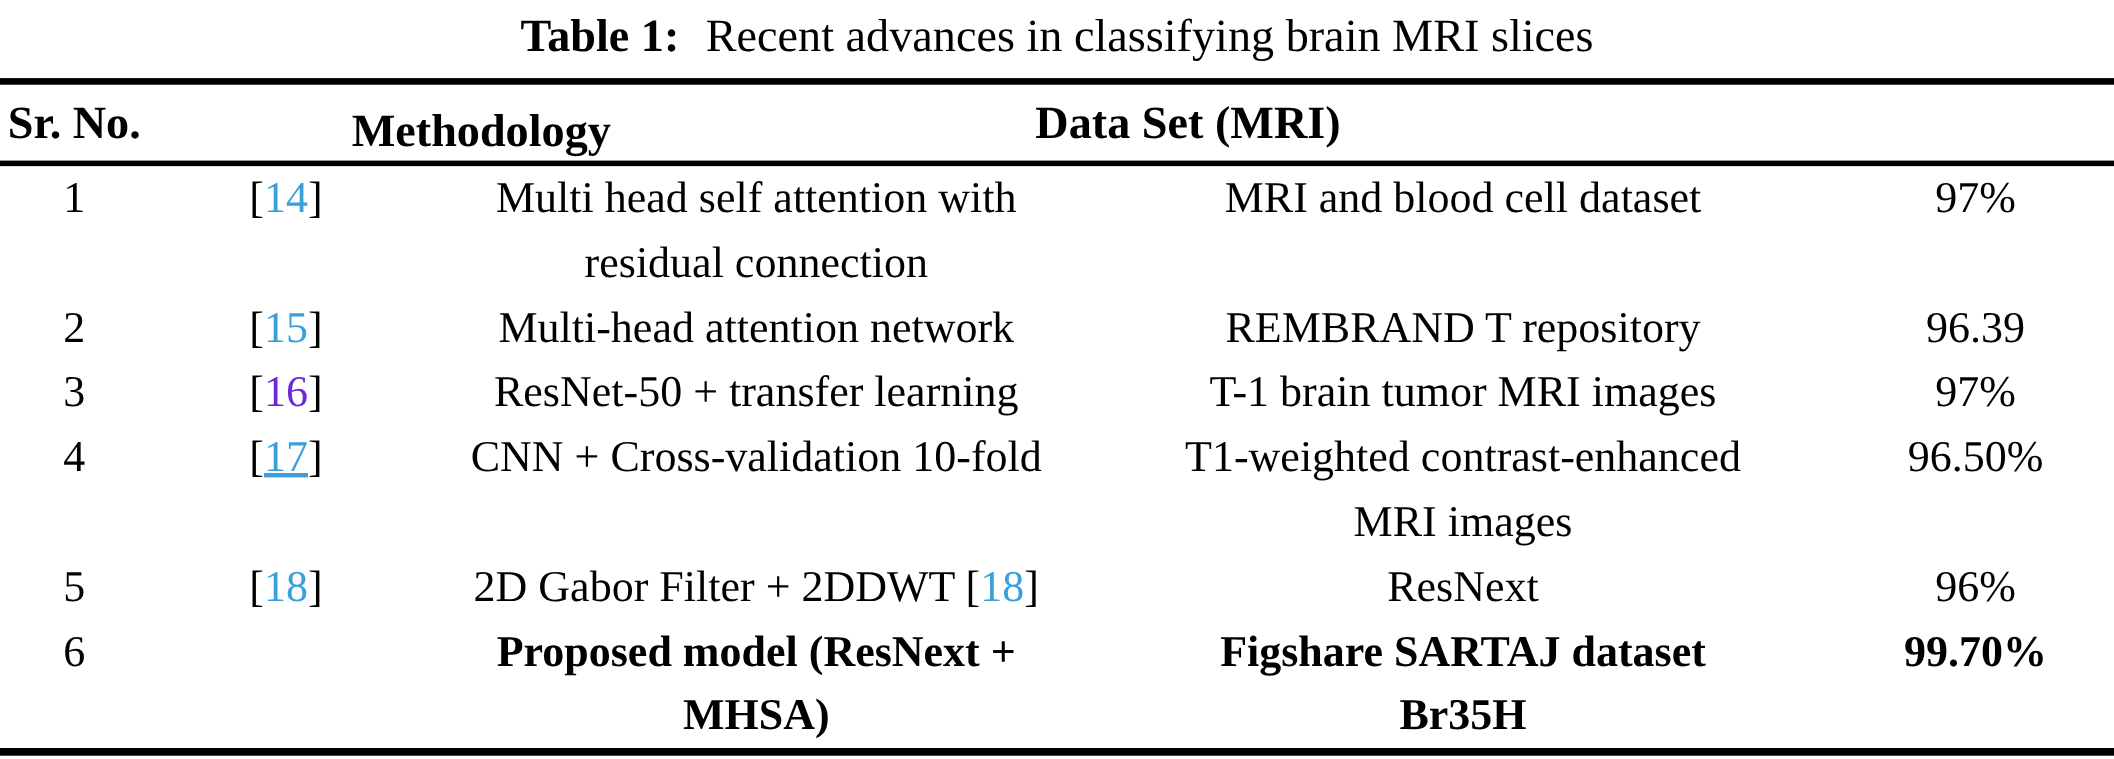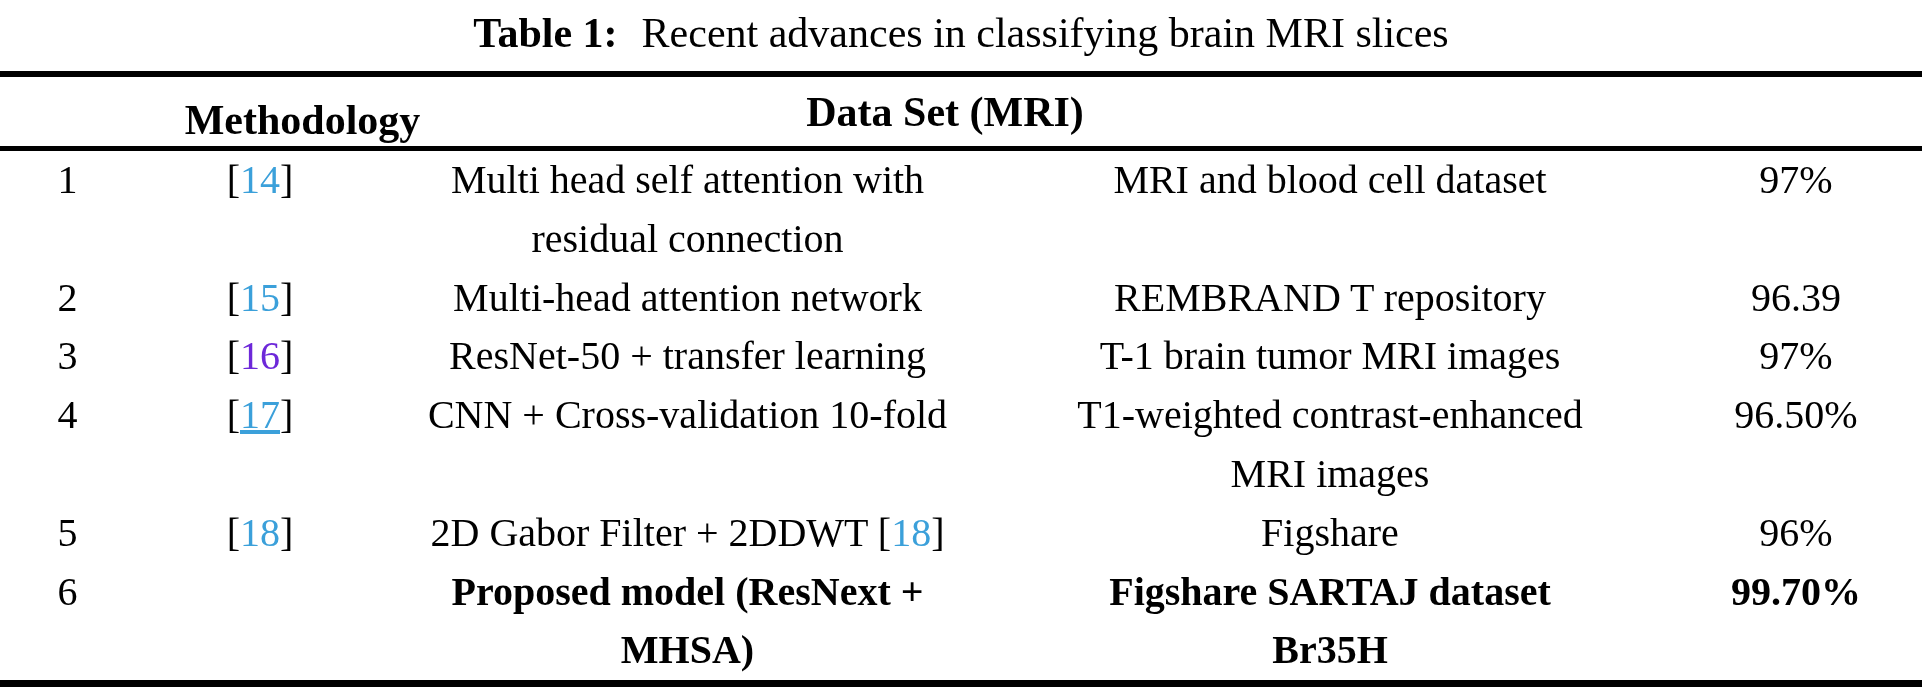--- a/index.html
+++ b/index.html
@@ -63,20 +63,21 @@
 
 <div class="page">
 
   <div class="title-block">
     <span class="title-label">Table 1:</span><span class="title-text">Recent advances in classifying brain MRI slices</span>
   </div>
 
   <div class="rule rule-top" style="background: rgb(0, 0, 0);"></div>
 
   <div class="header-row">
+    <div class="hcell w1">Sr. No.</div>
     <div class="hcell w3">Methodology</div>
     <div class="hcell w4">Data Set (MRI)</div>
   </div>
 
   <div class="rule rule-mid" style="background: rgb(0, 0, 0);"></div>
 
   <table class="body-table">
     <colgroup>
       <col style="width:135px">
       <col style="width:250px">
@@ -159,21 +160,21 @@
           <td>
             <div class="line"><span>5</span></div>
           </td>
           <td>
             <div class="line"><span>[</span><span class="cite" style="color: rgb(59, 160, 218);">18</span><span>]</span></div>
           </td>
           <td>
             <div class="line"><span>2D Gabor Filter + 2DDWT [</span><span class="cite" style="color: rgb(59, 160, 218);">18</span><span>]</span></div>
           </td>
           <td>
-            <div class="line"><span>Figshare</span></div>
+            <div class="line"><span>ResNext</span></div>
           </td>
           <td>
             <div class="line"><span>96%</span></div>
           </td>
         </tr>
         <tr>
           <td>
             <div class="line"><span>6</span></div>
           </td>
           <td></td>

